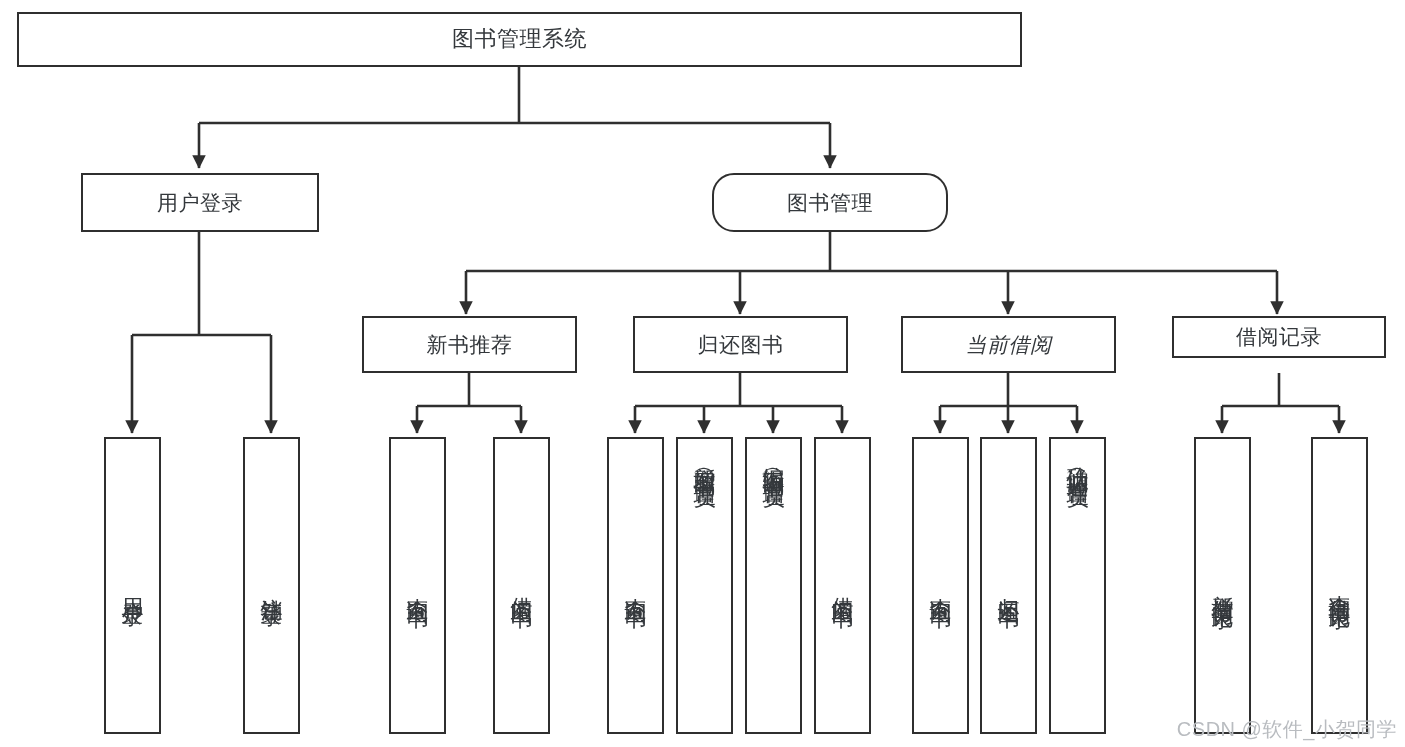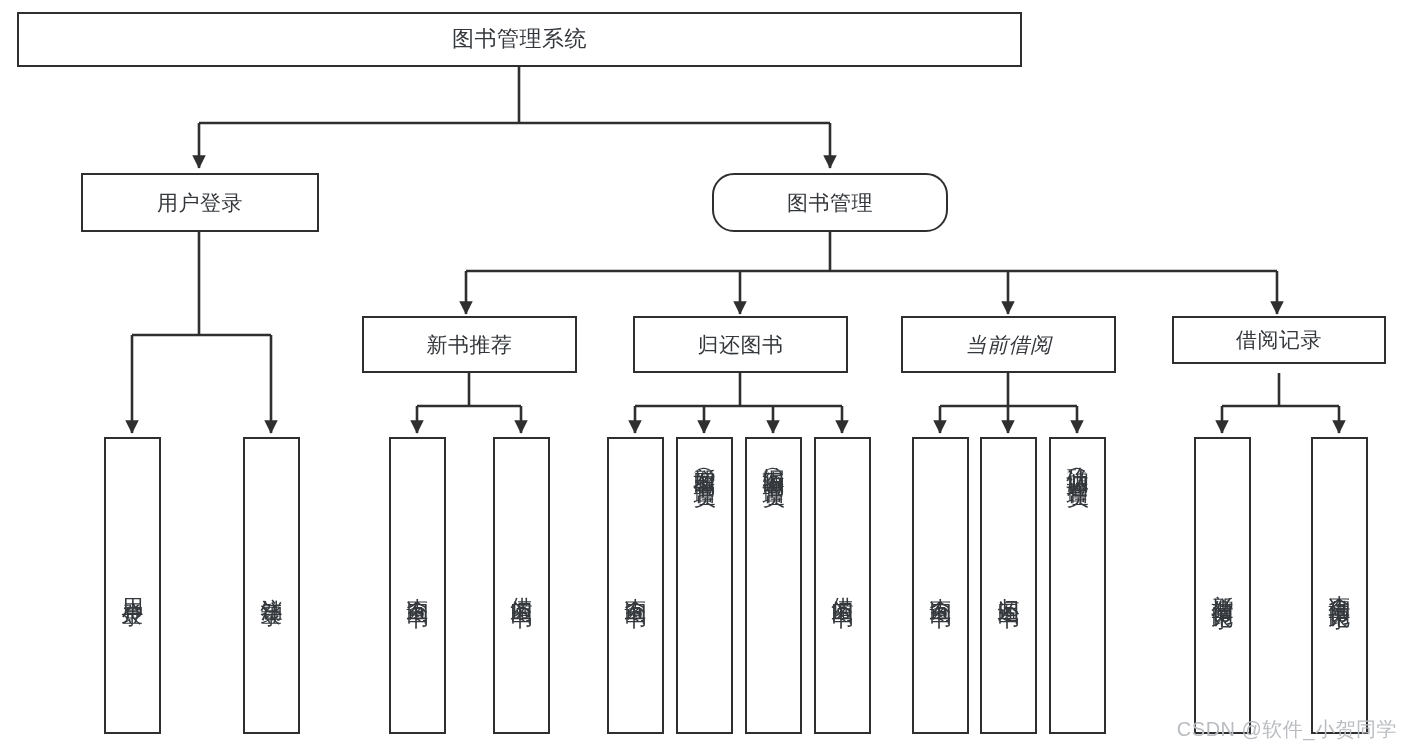--- a/index.html
+++ b/index.html
@@ -148,21 +148,21 @@
   </div>
 
   <div class="node horizontal" style="left:633px; top:316px; width:215px; height:57px;">
     <span class="lbl">归还图书</span>
   </div>
 
   <div class="node horizontal" style="left:901px; top:316px; width:215px; height:57px;font-style:italic;">
     <span class="lbl">当前借阅</span>
   </div>
 
-  <div class="node horizontal" style="left:1172px; top:316px; width:214px; height:48px;">
+  <div class="node horizontal" style="left:1172px; top:316px; width:214px; height:42px;">
     <span class="lbl">借阅记录</span>
   </div>
 
   <div class="node vertical mid" style="left:104px; top:437px; width:57px; height:297px;">
     <span class="lbl">用户登录</span>
   </div>
 
   <div class="node vertical mid" style="left:243px; top:437px; width:57px; height:297px;">
     <span class="lbl">注销登录</span>
   </div>

